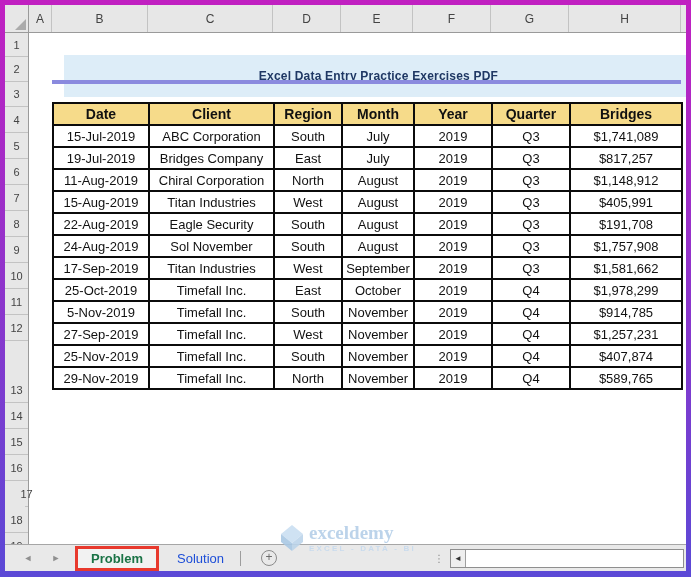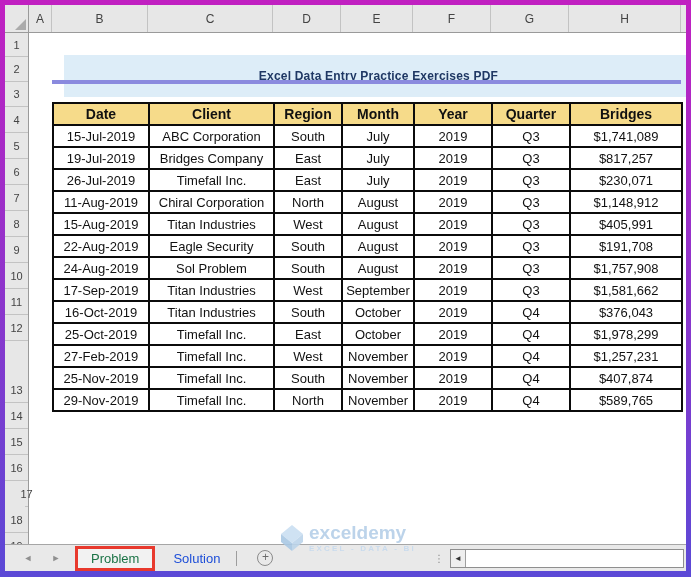--- a/index.html
+++ b/index.html
@@ -40,35 +40,35 @@
   table.datatable{position:absolute;left:47px;top:97px;border-collapse:collapse;table-layout:fixed;}
   table.datatable td{border:2px solid #0b0b0b;text-align:center;vertical-align:middle;height:22px;font-size:13px;color:#111;padding:0 2px;overflow:hidden;white-space:nowrap;}
   table.datatable tr.hdr td{background:var(--header-fill);font-weight:bold;font-size:14px;text-align:center;}
 
   
   .tabbar{position:absolute;left:0;right:0;bottom:0;height:27px;background:#e9e9e9;border-top:1px solid #a6a6a6;display:flex;align-items:center;z-index:10;}
   .navarrow{color:#8f8f8f;font-size:9px;width:14px;text-align:center;}
   .navarrow.first{margin-left:16px;}
   .navarrow.second{margin-left:14px;}
   .problem-wrap{margin-left:12px;border:3px solid var(--annotation-red);background:#f2f2f2;height:25px;display:flex;align-items:center;padding:0 13px;}
-  .tab-problem{color:var(--tab-green);font-weight:normal;font-size:13px;}
+  .tab-problem{color:var(--tab-green);font-weight:bold;font-size:13px;}
   .tab-solution{color:#1d4ed8;font-size:13px;padding:0 14px;margin-left:4px;}
   .tab-divider{width:1px;height:15px;background:#9d9d9d;margin-left:2px;}
   .add-btn{margin-left:20px;width:16px;height:16px;border:1px solid #8a8a8a;border-radius:50%;color:#6b6b6b;font-size:12px;line-height:13px;text-align:center;background:transparent;}
   .tab-spacer{flex:1;}
   .dots{color:#8a8a8a;font-size:10px;letter-spacing:0;margin-right:6px;}
   .scrollbar{width:234px;height:19px;border:1px solid #8f8f8f;background:#fff;display:flex;align-items:center;margin-right:2px;}
   .sb-arrow{width:15px;height:100%;background:#efefef;border-right:1px solid #9f9f9f;display:flex;align-items:center;justify-content:center;font-size:8px;color:#333;}
   .sb-track{flex:1;height:100%;background:#fff;}
 
   
   .watermark{position:absolute;left:276px;top:518px;display:flex;align-items:center;gap:6px;z-index:12;pointer-events:none;opacity:.9;}
   .wm-logo{width:22px;height:26px;}
   .wm-texts{display:flex;flex-direction:column;align-items:flex-start;}
-  .wm-brand{font-size:19px;font-weight:bold;color:var(--watermark-blue);line-height:20px;}
+  .wm-brand{font-size:19px;font-weight:bold;color:var(--watermark-blue);line-height:20px;font-family:Liberation Serif, serif;}
   .wm-tagline{font-size:8px;letter-spacing:2.2px;color:#c6daee;font-weight:bold;margin-top:1px;}
 </style>
 </head>
 <body>
 
 <div class="frame">
   <div class="sheet">
 
     <div class="colheads">
       <div class="corner">
@@ -144,29 +144,20 @@
           <tr>
             <td>19-Jul-2019</td>
             <td>Bridges Company</td>
             <td>East</td>
             <td>July</td>
             <td>2019</td>
             <td>Q3</td>
             <td>$817,257</td>
           </tr>
           <tr>
-            <td>26-Jul-2019</td>
-            <td>Timefall Inc.</td>
-            <td>East</td>
-            <td>July</td>
-            <td>2019</td>
-            <td>Q3</td>
-            <td>$230,071</td>
-          </tr>
-          <tr>
             <td>11-Aug-2019</td>
             <td>Chiral Corporation</td>
             <td>North</td>
             <td>August</td>
             <td>2019</td>
             <td>Q3</td>
             <td>$1,148,912</td>
           </tr>
           <tr>
             <td>15-Aug-2019</td>
@@ -181,56 +172,56 @@
             <td>22-Aug-2019</td>
             <td>Eagle Security</td>
             <td>South</td>
             <td>August</td>
             <td>2019</td>
             <td>Q3</td>
             <td>$191,708</td>
           </tr>
           <tr>
             <td>24-Aug-2019</td>
-            <td>Sol Problem</td>
+            <td>Sol November</td>
             <td>South</td>
             <td>August</td>
             <td>2019</td>
             <td>Q3</td>
             <td>$1,757,908</td>
           </tr>
           <tr>
             <td>17-Sep-2019</td>
             <td>Titan Industries</td>
             <td>West</td>
             <td>September</td>
             <td>2019</td>
             <td>Q3</td>
             <td>$1,581,662</td>
           </tr>
           <tr>
-            <td>16-Oct-2019</td>
-            <td>Titan Industries</td>
-            <td>South</td>
-            <td>October</td>
-            <td>2019</td>
-            <td>Q4</td>
-            <td>$376,043</td>
-          </tr>
-          <tr>
             <td>25-Oct-2019</td>
             <td>Timefall Inc.</td>
             <td>East</td>
             <td>October</td>
             <td>2019</td>
             <td>Q4</td>
             <td>$1,978,299</td>
           </tr>
           <tr>
-            <td>27-Feb-2019</td>
+            <td>5-Nov-2019</td>
+            <td>Timefall Inc.</td>
+            <td>South</td>
+            <td>November</td>
+            <td>2019</td>
+            <td>Q4</td>
+            <td>$914,785</td>
+          </tr>
+          <tr>
+            <td>27-Sep-2019</td>
             <td>Timefall Inc.</td>
             <td>West</td>
             <td>November</td>
             <td>2019</td>
             <td>Q4</td>
             <td>$1,257,231</td>
           </tr>
           <tr>
             <td>25-Nov-2019</td>
             <td>Timefall Inc.</td>

